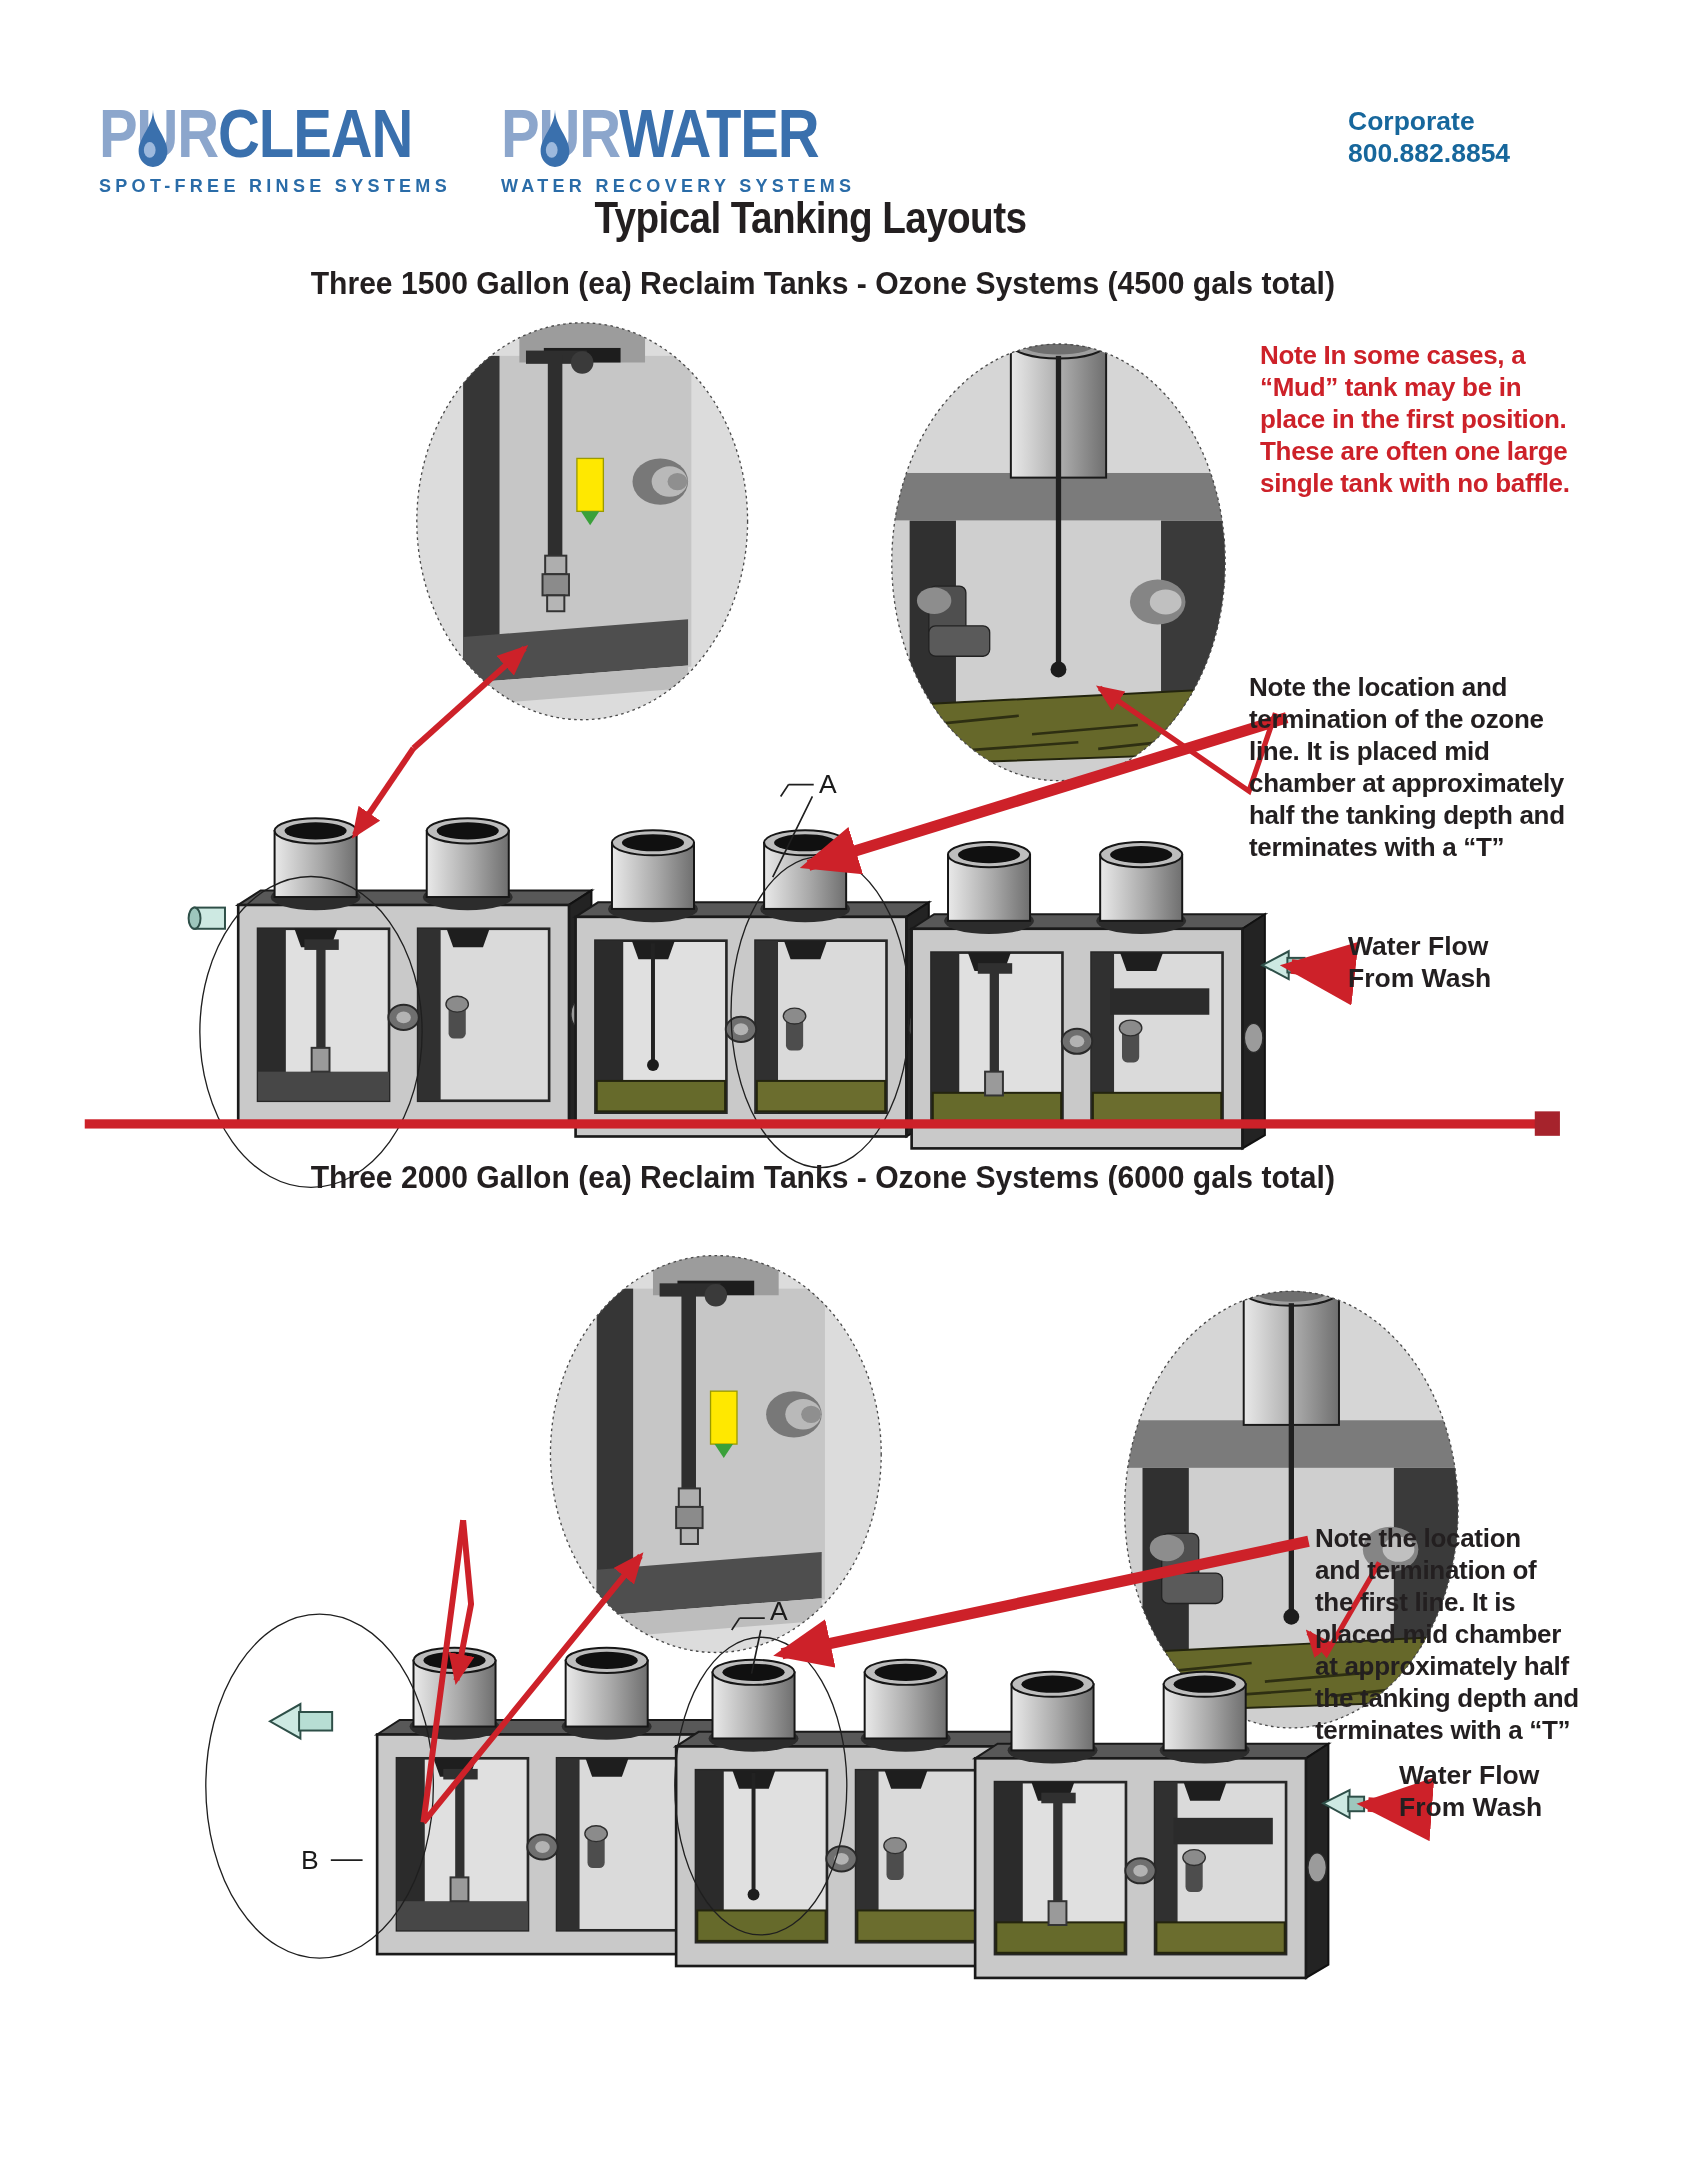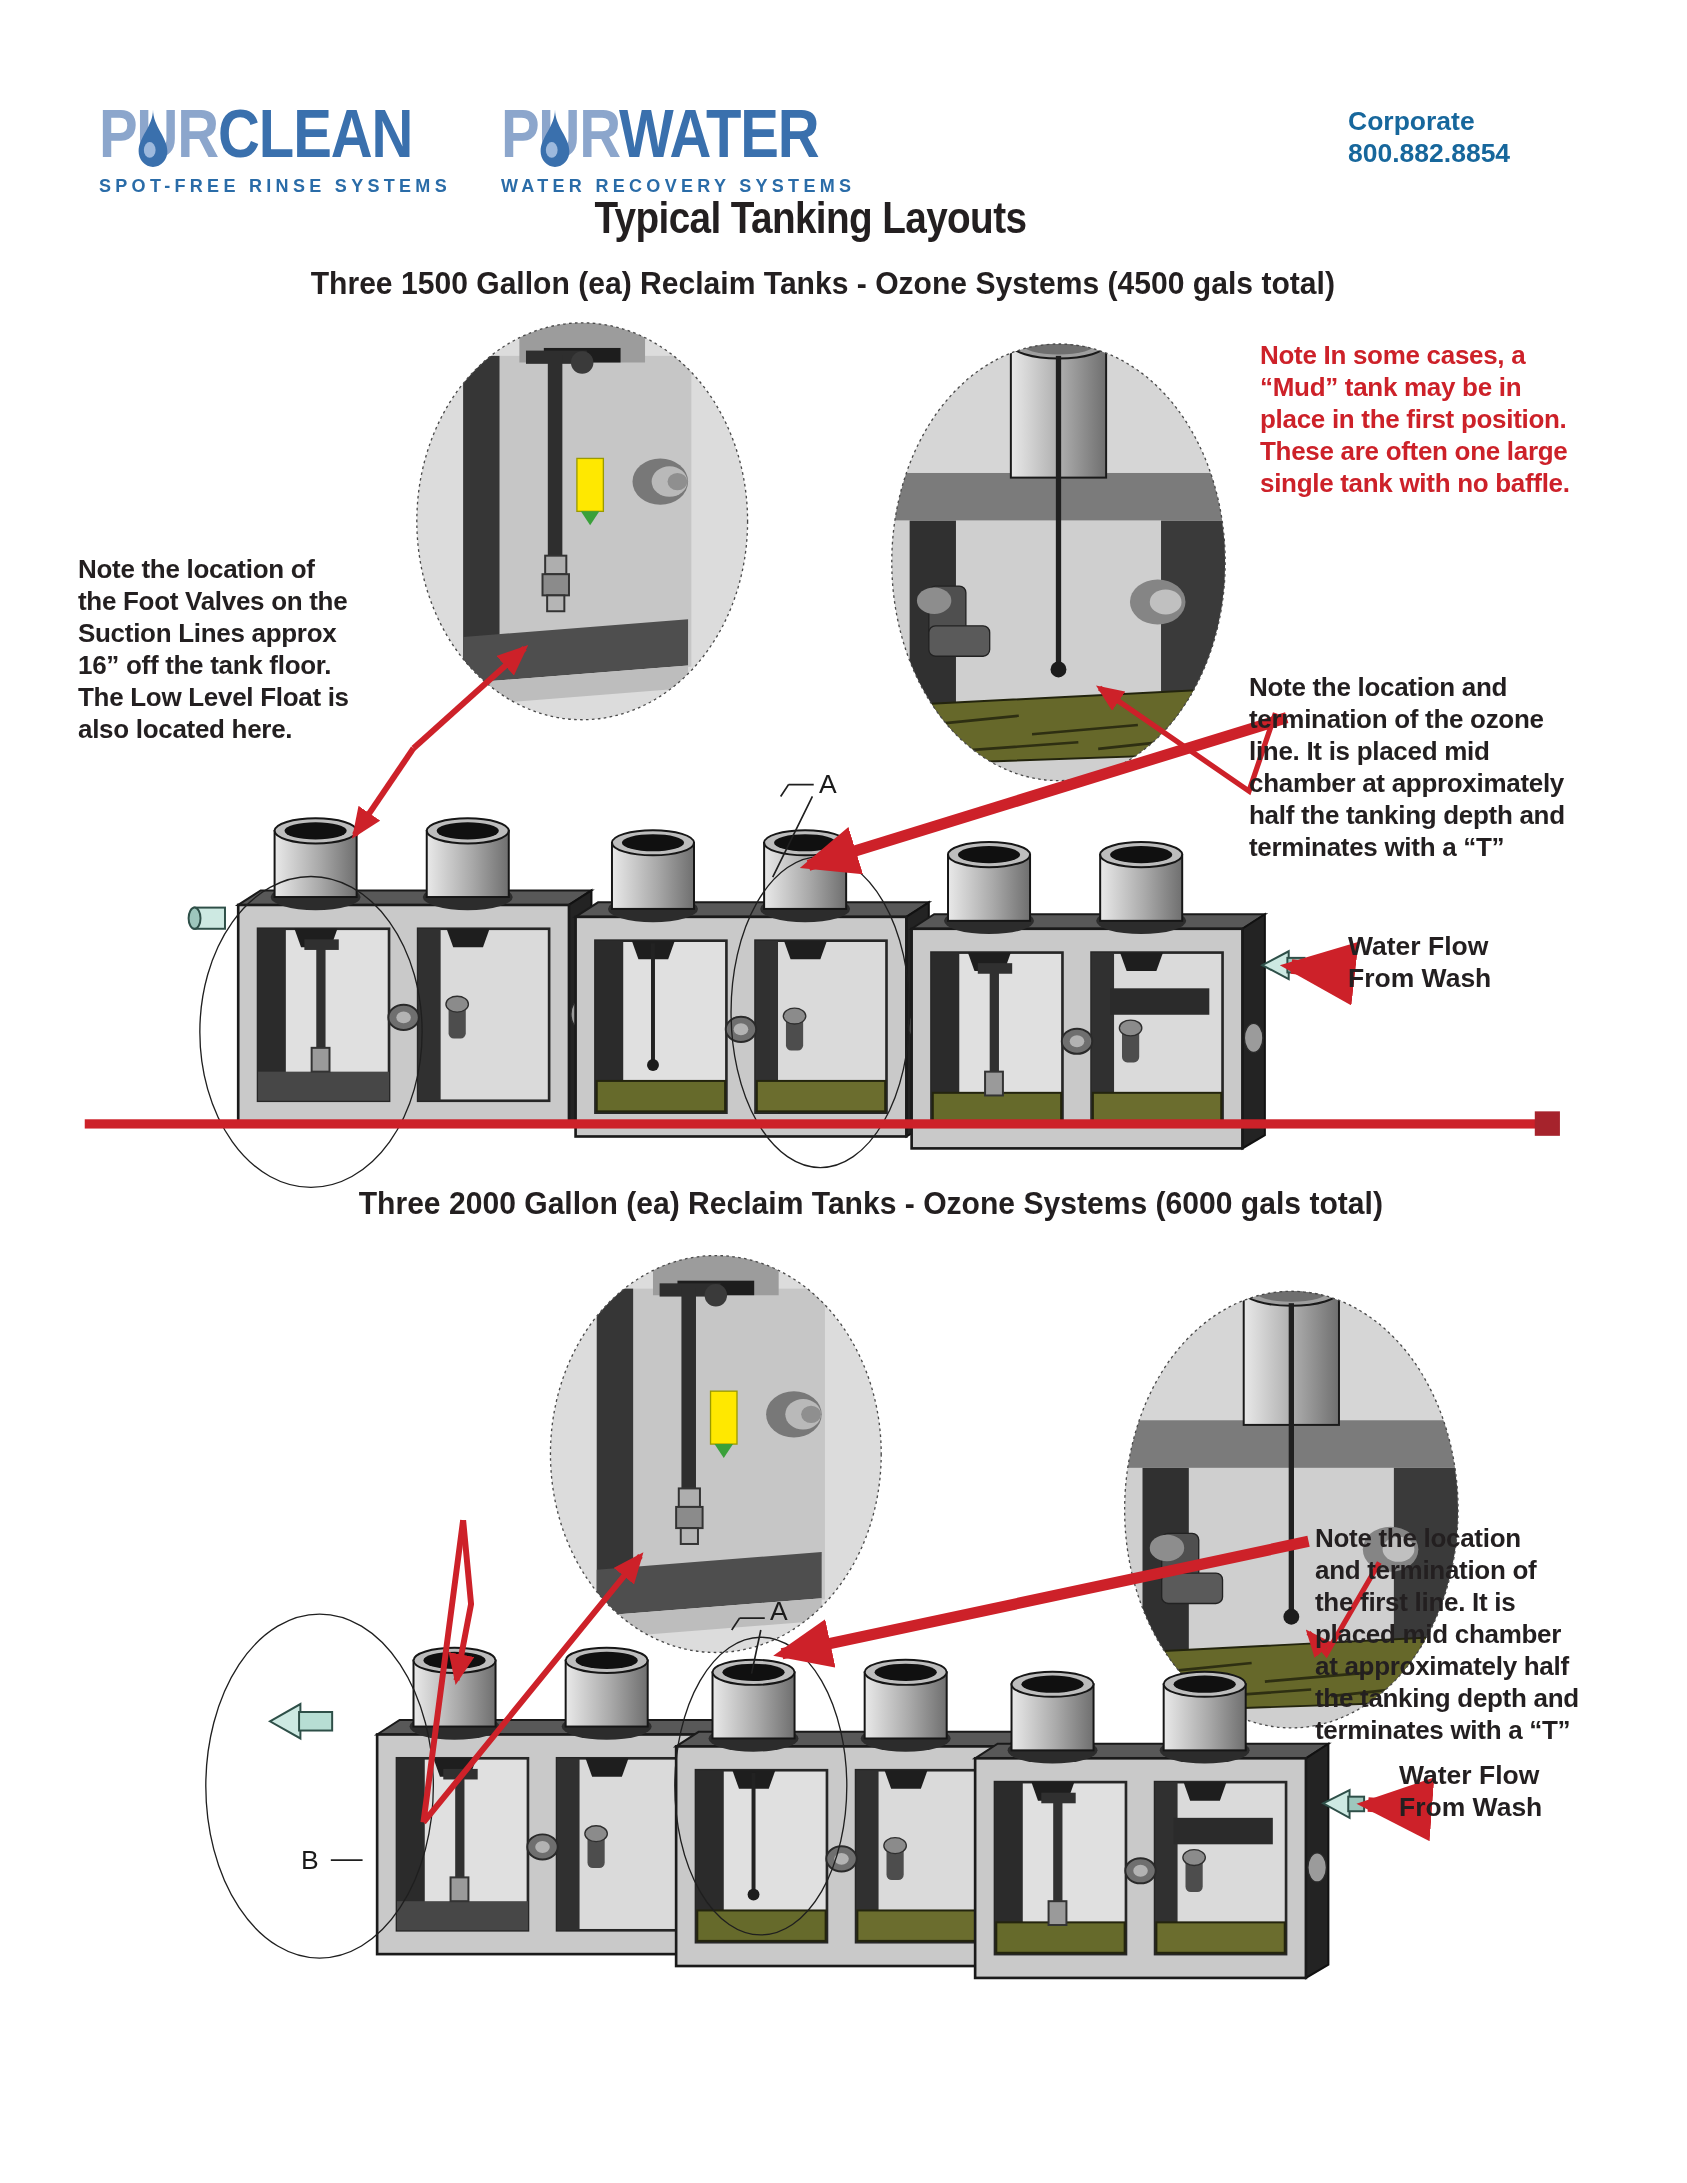--- a/index.html
+++ b/index.html
@@ -283,37 +283,31 @@
   </div>
 
   <div class="abs headwrap" style="left:0;top:265px;">
     <span class="heading">Three 1500 Gallon (ea) Reclaim Tanks - Ozone Systems (4500 gals total)</span>
   </div>
   <div class="abs note rednote" style="left:1260px;top:339px;width:357px;">Note In some cases, a
 “Mud” tank may be in
 place in the first position.
 These are often one large
 single tank with no baffle.</div>
-  <div class="abs note" style="left:78px;top:553px;width:318px;">Note the location of
-the Foot Valves on the
-Suction Lines approx
-16” off the tank floor.
-The Low Level Float is
-also located here.</div>
   <div class="abs note" style="left:1249px;top:671px;width:370px;">Note the location and
 termination of the ozone
 line. It is placed mid
 chamber at approximately
 half the tanking depth and
 terminates with a “T”</div>
   <div class="abs waterflow" style="left:1348px;top:930px;">Water Flow
 From Wash</div>
   <div class="abs diaglabel" style="left:819px;top:769px;">A</div>
 
-  <div class="abs headwrap" style="left:0;top:1185px;margin-left:48px;">
+  <div class="abs headwrap" style="left:0;top:1159px;">
     <span class="heading">Three 2000 Gallon (ea) Reclaim Tanks - Ozone Systems (6000 gals total)</span>
   </div>
   <div class="abs note" style="left:1315px;top:1522px;width:324px;">Note the location
 and termination of
 the first line. It is
 placed mid chamber
 at approximately half
 the tanking depth and
 terminates with a “T”</div>
   <div class="abs waterflow" style="left:1399px;top:1759px;">Water Flow

